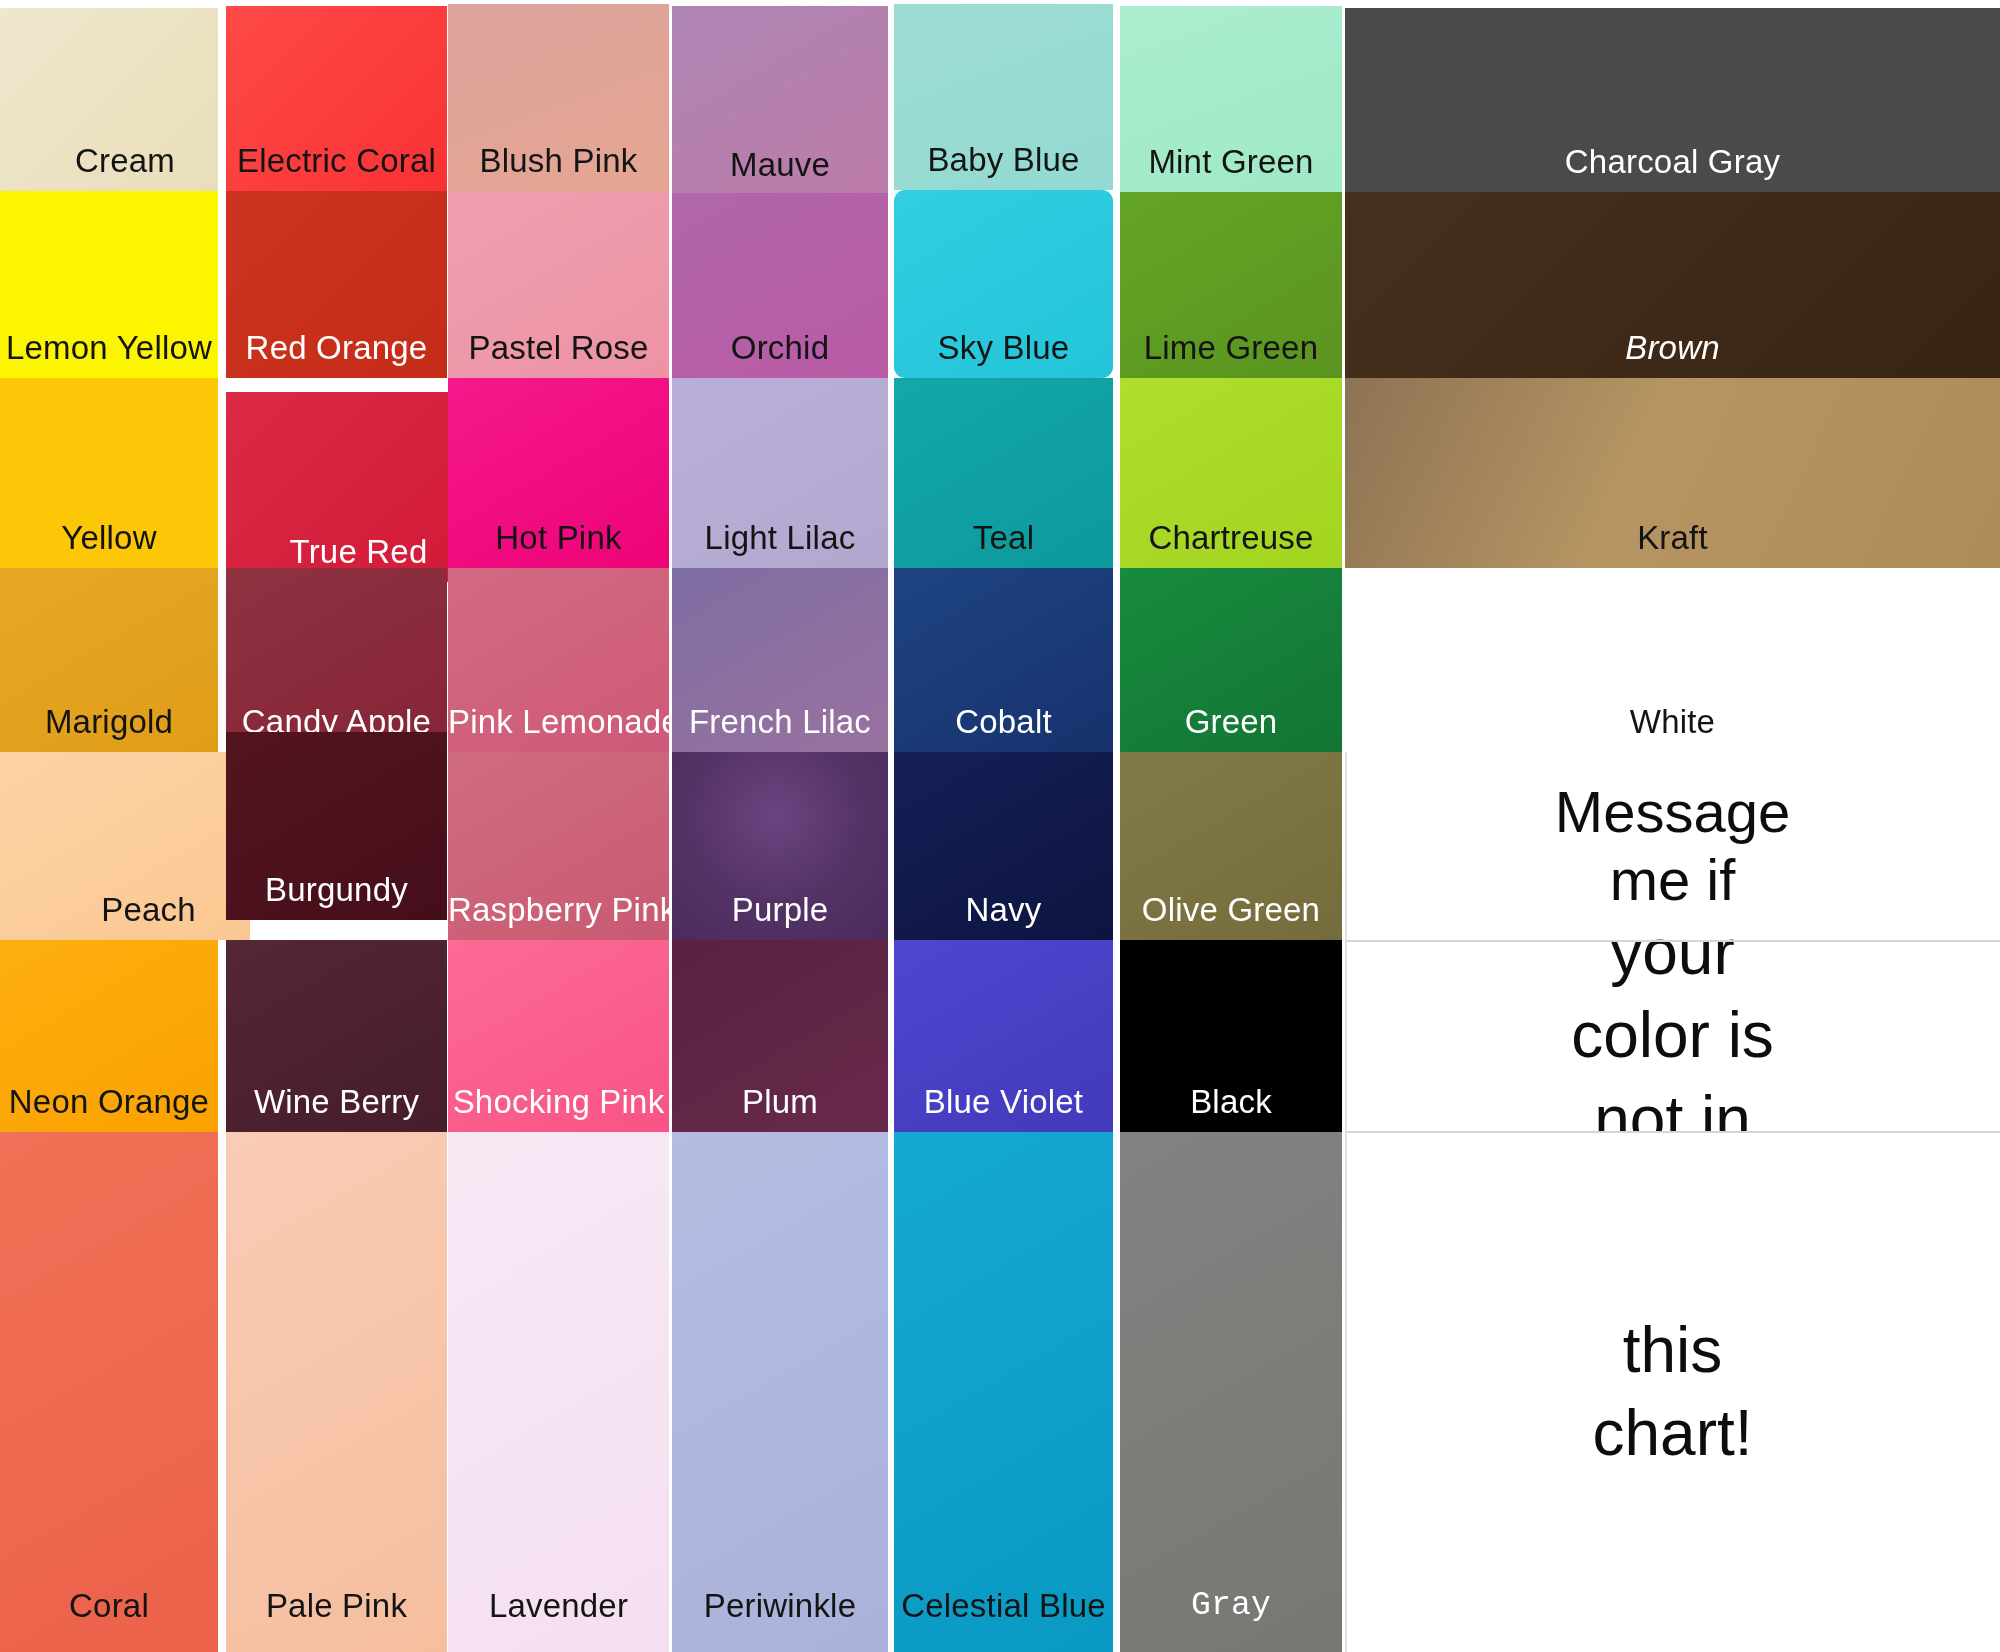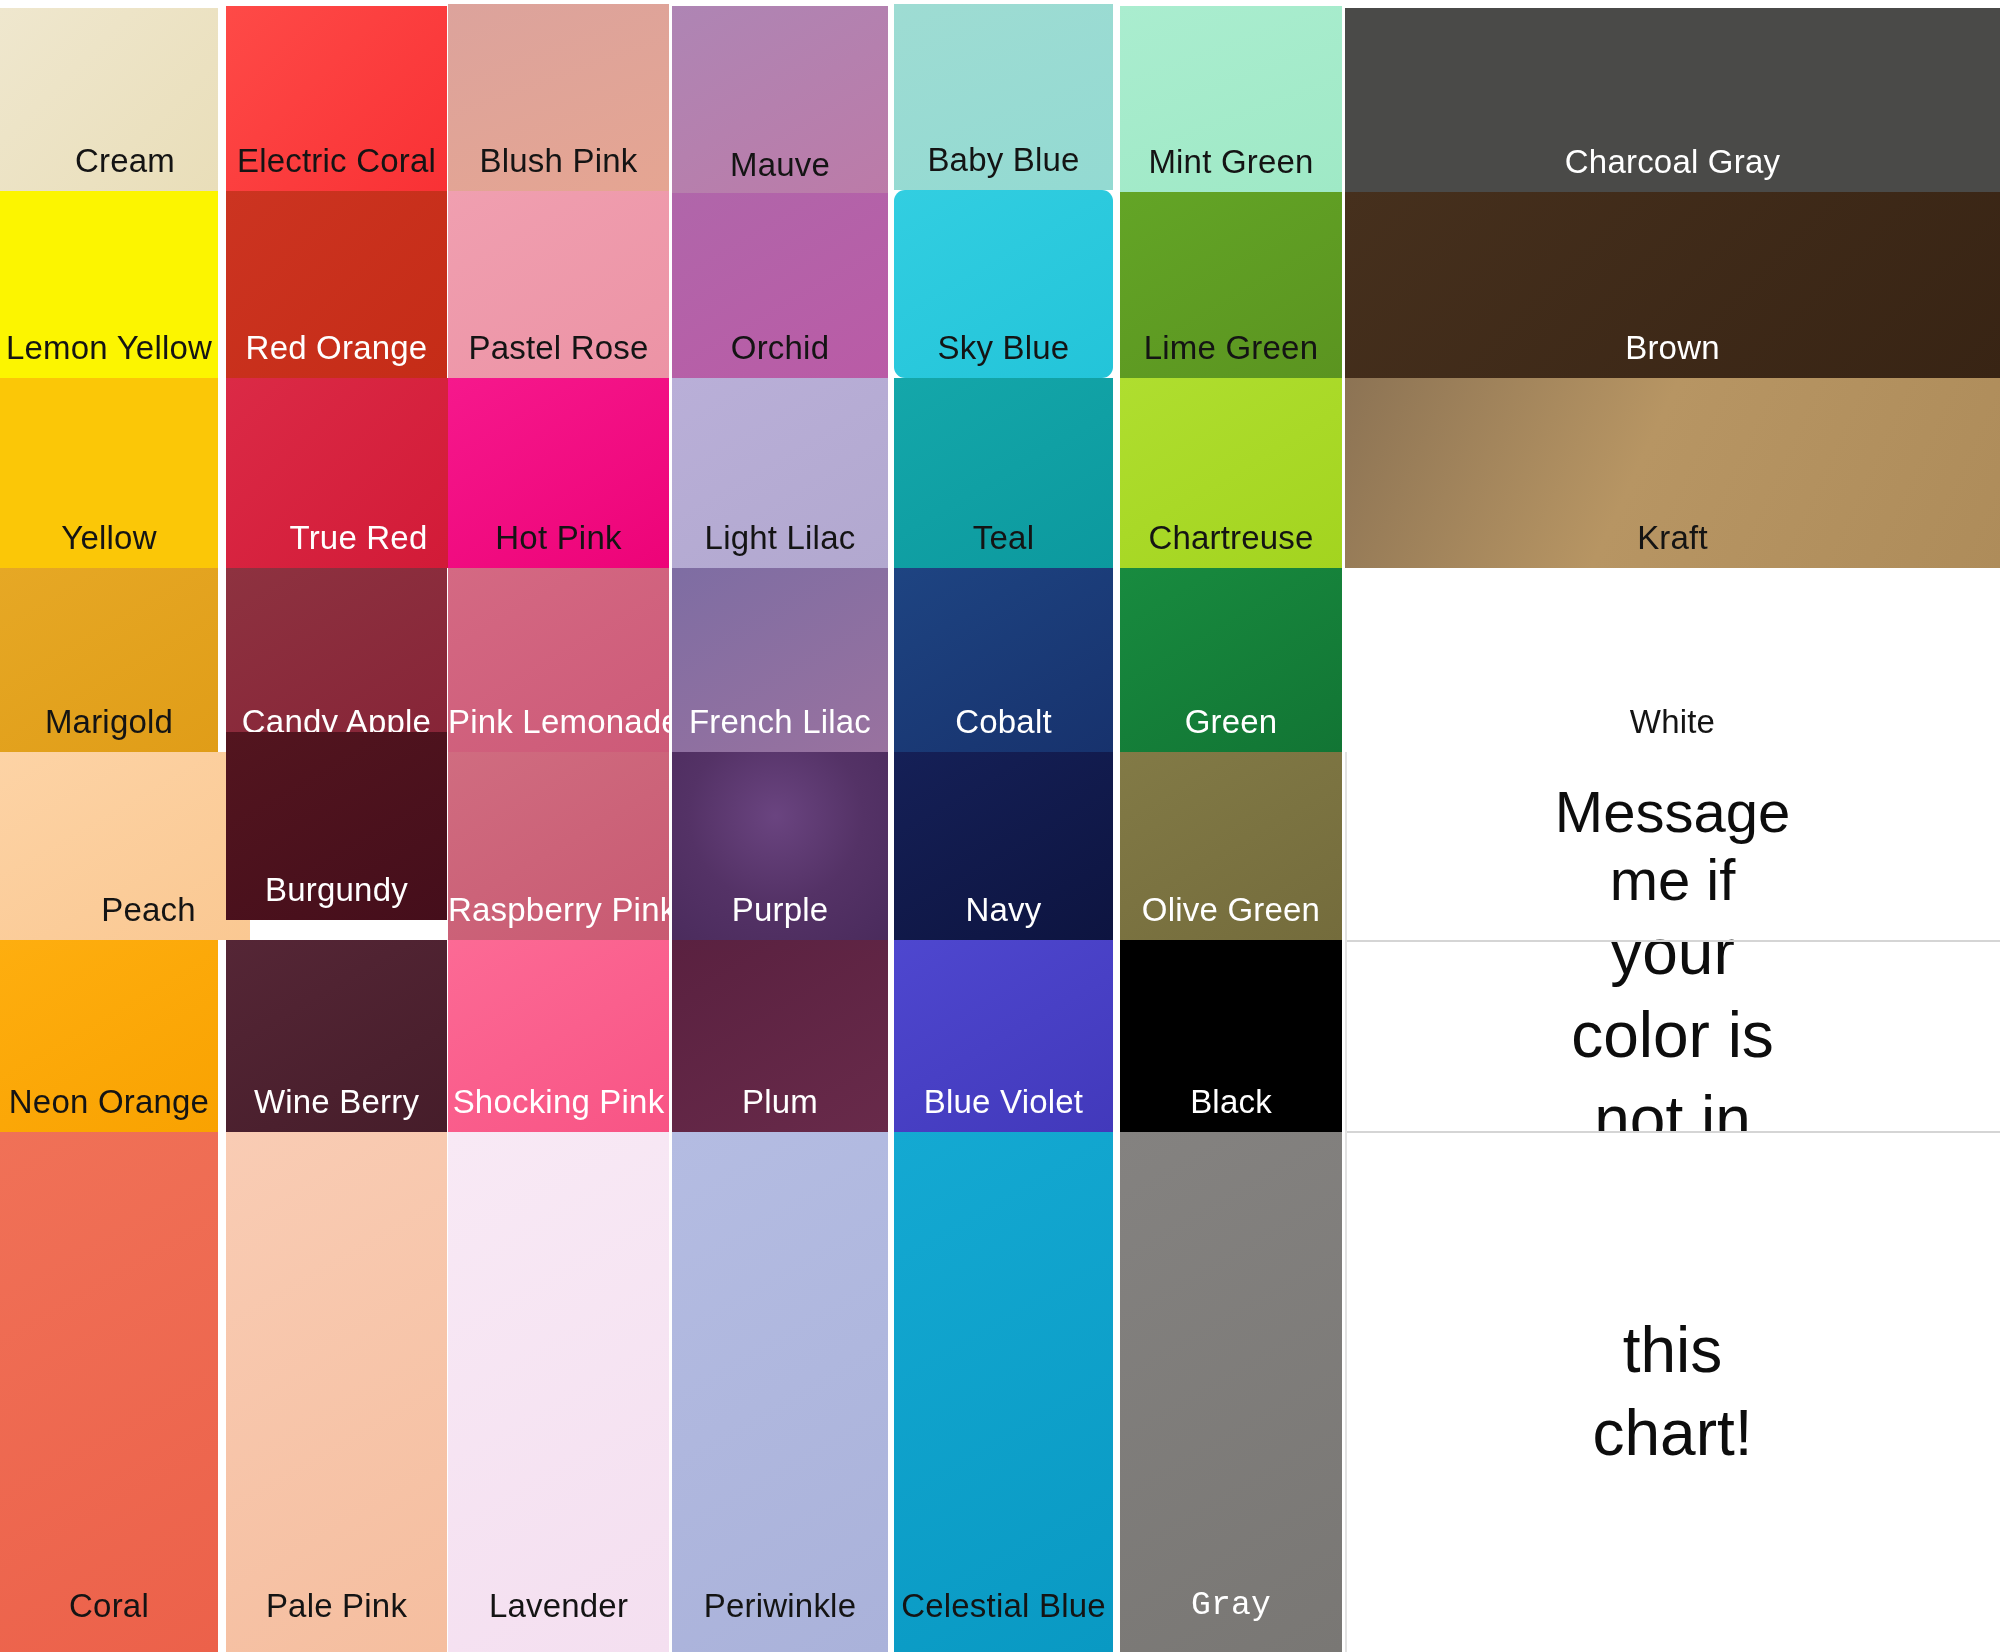--- a/index.html
+++ b/index.html
@@ -114,28 +114,28 @@
   </div>
   <div class="swatch" style="left:672px; top:193px; width:216px; height:185px; background:linear-gradient(150deg,#B066AA,#BA5BA6);">
     <span class="label dark">Orchid</span>
   </div>
   <div class="swatch" style="left:894px; top:190px; width:219px; height:188px; background:linear-gradient(150deg,#32CEE1,#23C4D9);border-radius:11px;">
     <span class="label dark">Sky Blue</span>
   </div>
   <div class="swatch" style="left:1120px; top:192px; width:222px; height:186px; background:linear-gradient(150deg,#63A526,#5B9420);">
     <span class="label dark">Lime Green</span>
   </div>
-  <div class="swatch" style="left:1345px; top:192px; width:655px; height:186px; background:linear-gradient(135deg,#46301D,#382414);">
+  <div class="swatch" style="left:1345px; top:192px; width:655px; height:186px; background:linear-gradient(135deg,#46301D,#382414);font-style:italic;">
     <span class="label light" style="width:330px;">Brown</span>
   </div>
 
   <div class="swatch" style="left:0px; top:378px; width:218px; height:190px; background:#FBC707;">
     <span class="label dark">Yellow</span>
   </div>
-  <div class="swatch" style="left:226px; top:378px; width:265px; height:190px; background:linear-gradient(135deg,#DB2A46,#D11936);">
+  <div class="swatch" style="left:226px; top:392px; width:265px; height:190px; background:linear-gradient(135deg,#DB2A46,#D11936);">
     <span class="label light">True Red</span>
   </div>
   <div class="swatch" style="left:448px; top:378px; width:221px; height:190px; background:linear-gradient(150deg,#F6188C,#ED0378);">
     <span class="label dark">Hot Pink</span>
   </div>
   <div class="swatch" style="left:672px; top:378px; width:216px; height:190px; background:linear-gradient(150deg,#B9AFD8,#B2A8CF);">
     <span class="label dark">Light Lilac</span>
   </div>
   <div class="swatch" style="left:894px; top:378px; width:219px; height:190px; background:linear-gradient(150deg,#14A7AA,#0C999E);">
     <span class="label dark">Teal</span>

